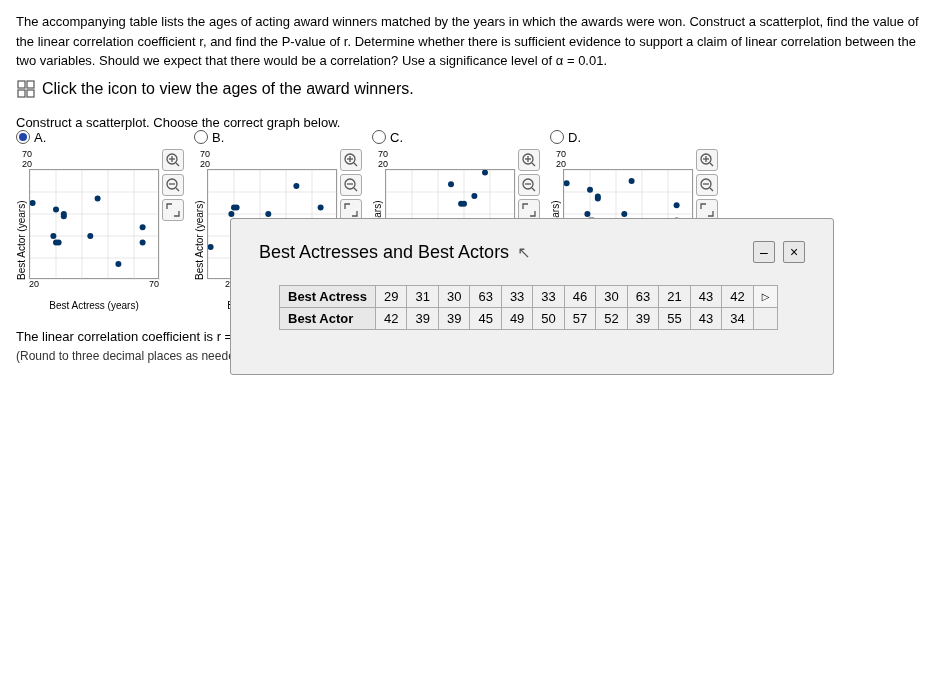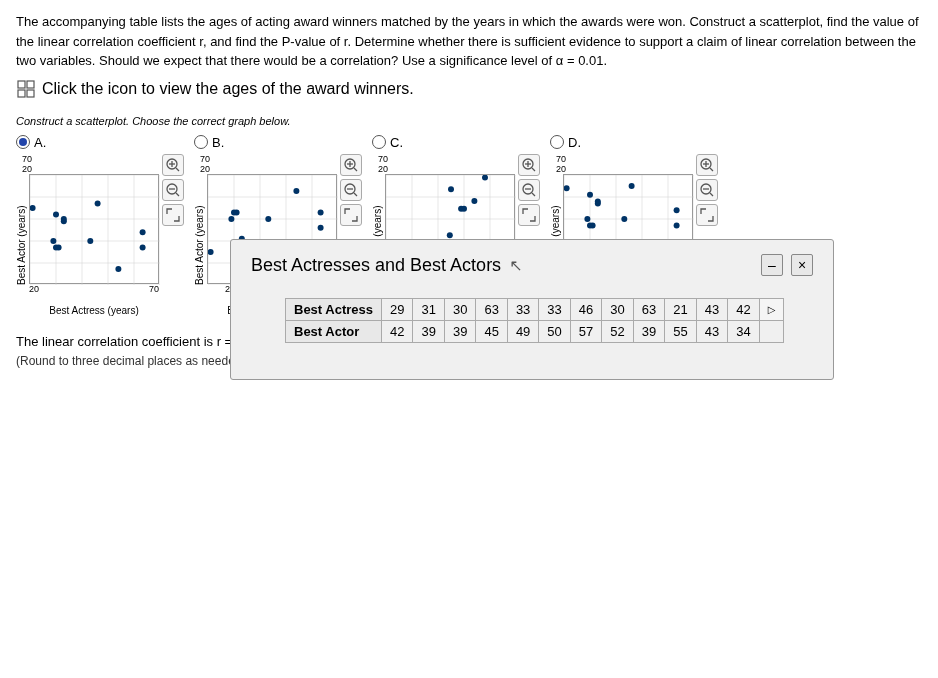--- a/index.html
+++ b/index.html
@@ -30,23 +30,21 @@
     }
     .grid-icon {
       display: inline-flex;
       align-items: center;
       justify-content: center;
       width: 20px;
       height: 20px;
       color: #555;
     }
     .construct-label {
-      font-size: 11px;
-      margin-bottom: 8px;
-      font-style: italic;
+      font-size: 13px;
     }
     .graphs-row {
       display: flex;
       gap: 10px;
       align-items: flex-start;
       margin-bottom: 18px;
     }
     .graph-option {
       display: flex;
       flex-direction: column;
@@ -148,21 +146,21 @@
     }
     
     .data-popup {
       position: absolute;
       bottom: 0;
       left: 230px;
       width: 604px;
       background: #f0f0f0;
       border: 1px solid #999;
       border-radius: 3px;
-      padding: 8px;
+      padding: 16px;
       z-index: 10;
     }
     .popup-titlebar {
       display: flex;
       justify-content: space-between;
       align-items: center;
       padding: 6px 12px;
       background: #f0f0f0;
     }
     .popup-title {
@@ -561,21 +559,21 @@
     <div class="popup-titlebar">
       <span class="popup-title">Best Actresses and Best Actors</span>
       <span style="font-size:16px; color:#555; cursor:pointer; margin-left:8px;">↖</span>
       <div style="flex:1"></div>
       <div class="popup-controls">
         <button class="popup-btn">–</button>
         <button class="popup-btn">×</button>
       </div>
     </div>
 
-    <div style="padding: 4px 16px 16px 16px; margin-left: 14px;">
+    <div style="padding: 4px 16px 16px 16px;">
       <table class="data-table">
         <tbody>
           <tr>
             <td>Best Actress</td>
             <td>29</td>
             <td>31</td>
             <td>30</td>
             <td>63</td>
             <td>33</td>
             <td>33</td>

